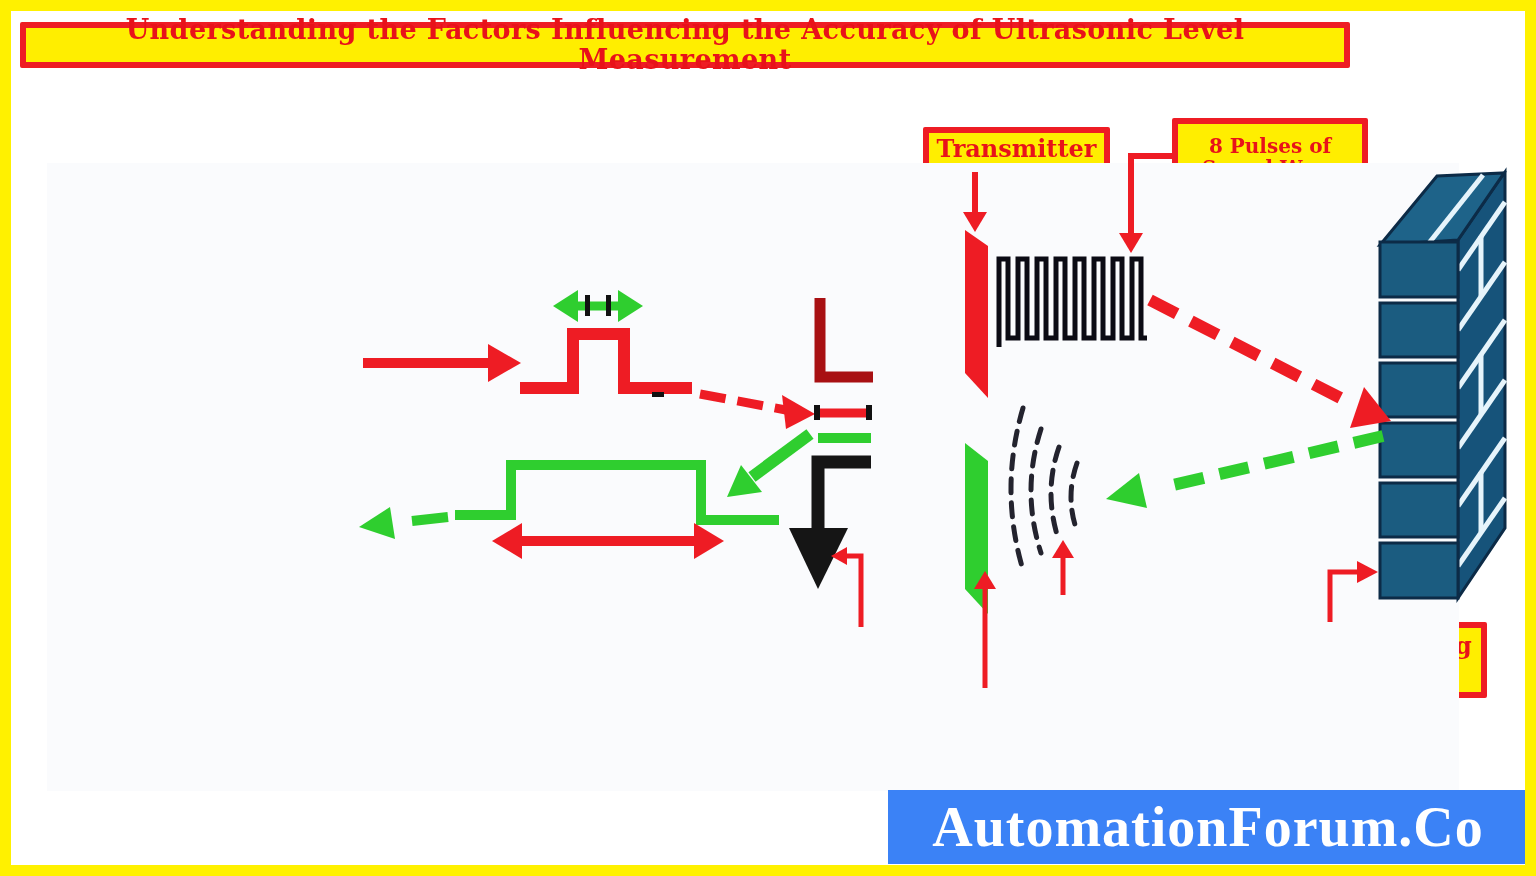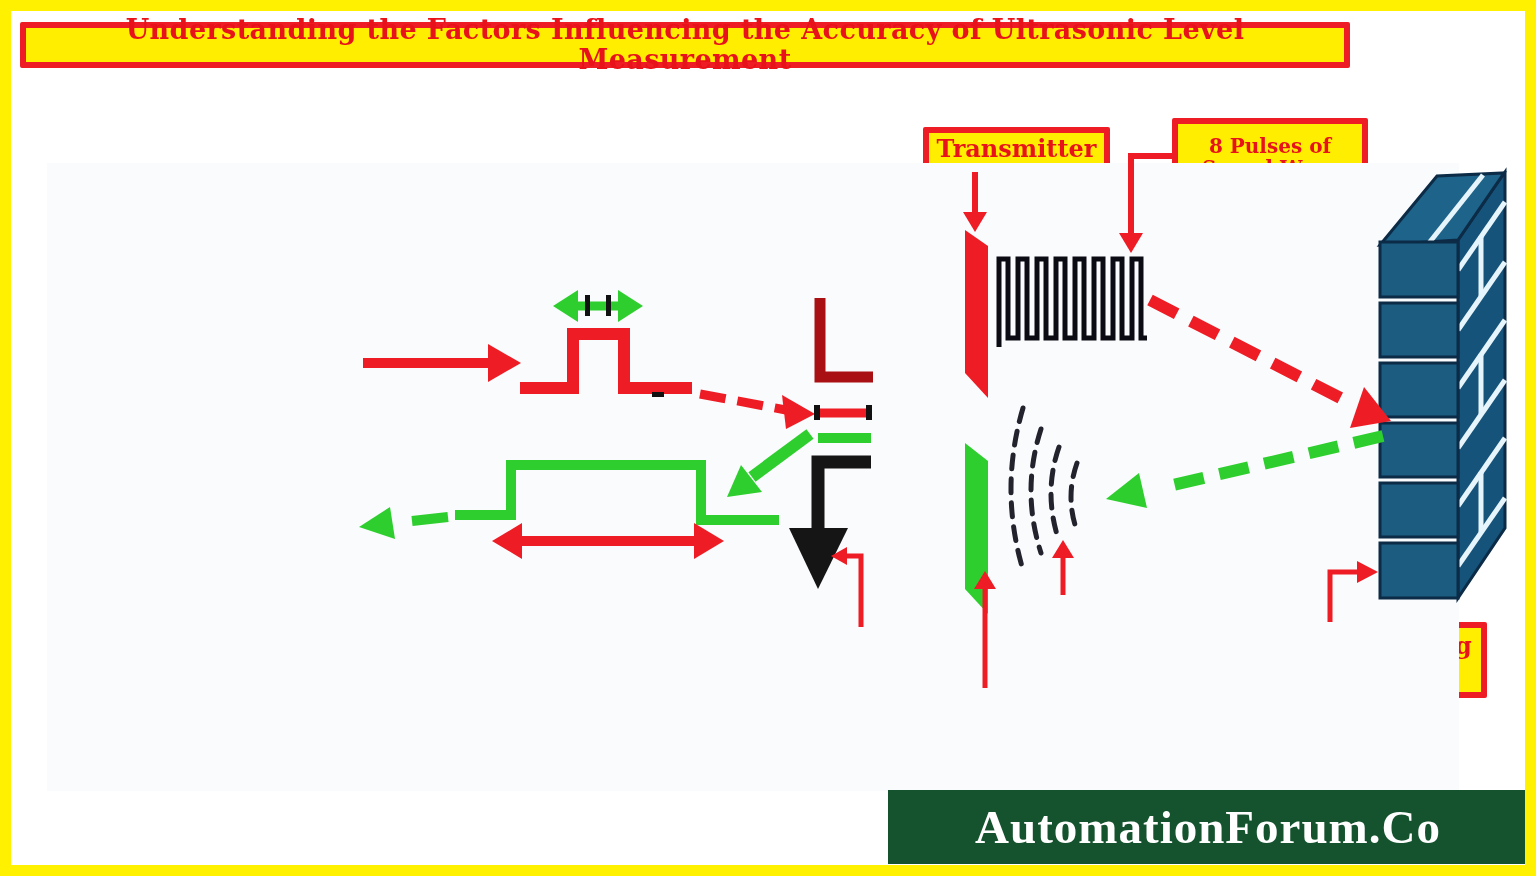--- a/index.html
+++ b/index.html
@@ -11,22 +11,22 @@
     position:absolute;inset:0;border:11px solid #fff100;pointer-events:none;z-index:60;
   }
   .lbl{
     position:absolute;background:#ffee00;border:6px solid #ee1c24;color:#e8121a;
     font-weight:bold;display:flex;align-items:center;justify-content:center;
     text-align:center;white-space:pre-line;line-height:1.12;border-radius:2px;
     box-sizing:border-box;z-index:20;
   }
   .svglayer{position:absolute;left:0;top:0;z-index:30;pointer-events:none;}
   .banner{
-    position:absolute;left:888px;top:790px;width:640px;height:74px;background:#14532d;
-    color:#ffffff;font-family:"Liberation Serif",serif;font-weight:bold;font-size:47px;
+    position:absolute;left:888px;top:790px;width:640px;height:74px;background:#3b82f6;
+    color:#ffffff;font-family:"Liberation Serif",serif;font-weight:bold;font-size:56px;
     display:flex;align-items:center;justify-content:center;z-index:40;letter-spacing:1px;
   }
   .pins{
     position:absolute;left:16px;top:148px;text-align:left;font-size:17px;
     line-height:22.5px;font-weight:bold;color:#e8121a;white-space:pre-line;
   }
 </style>
 </head>
 <body>
 

